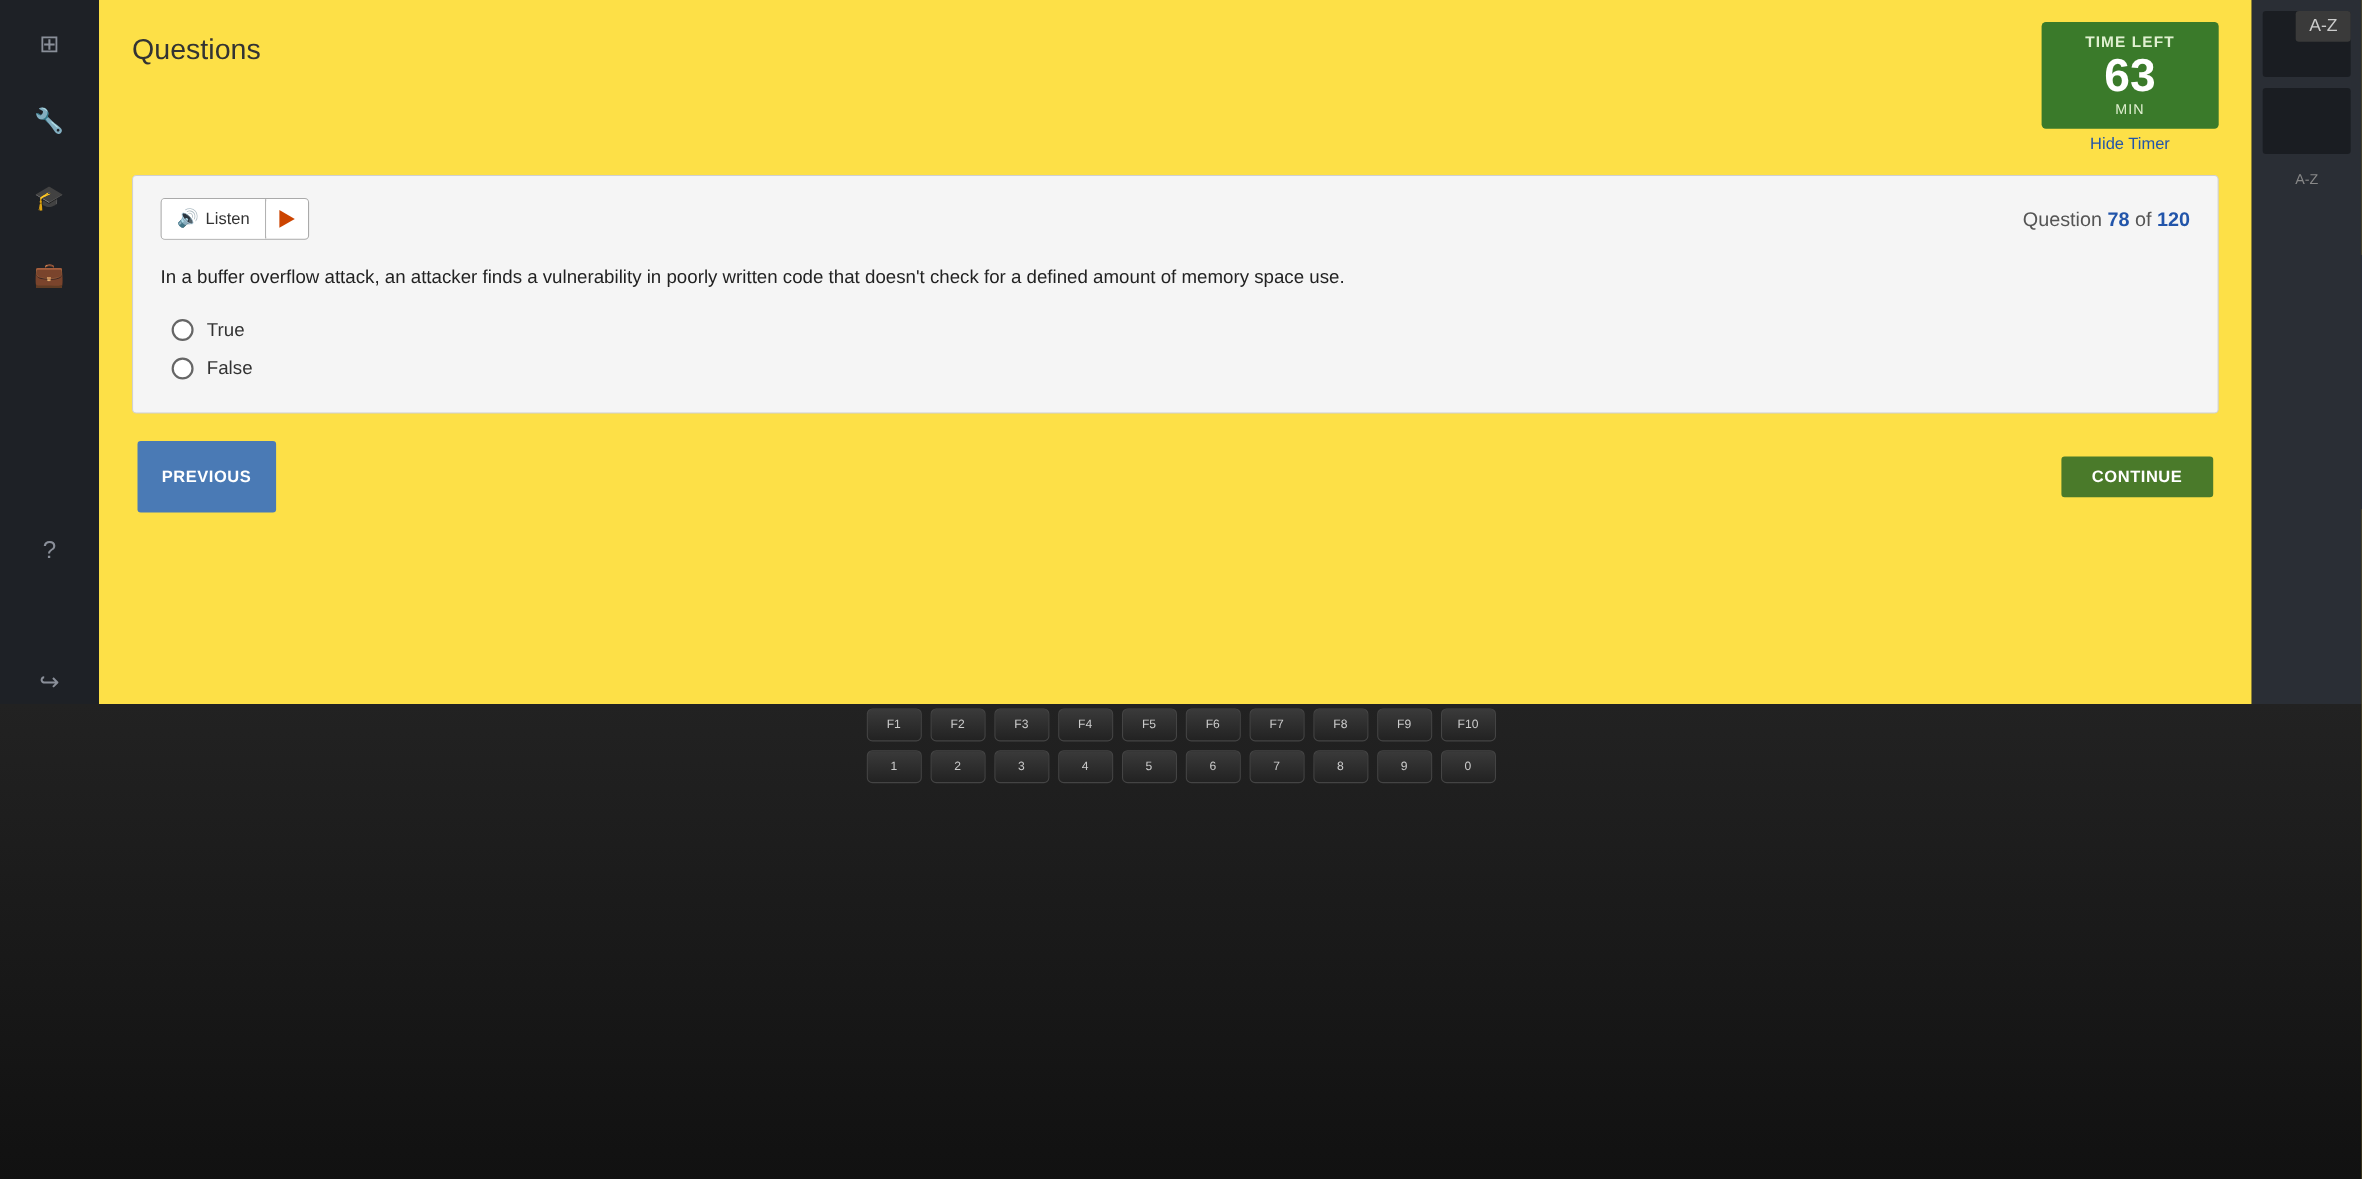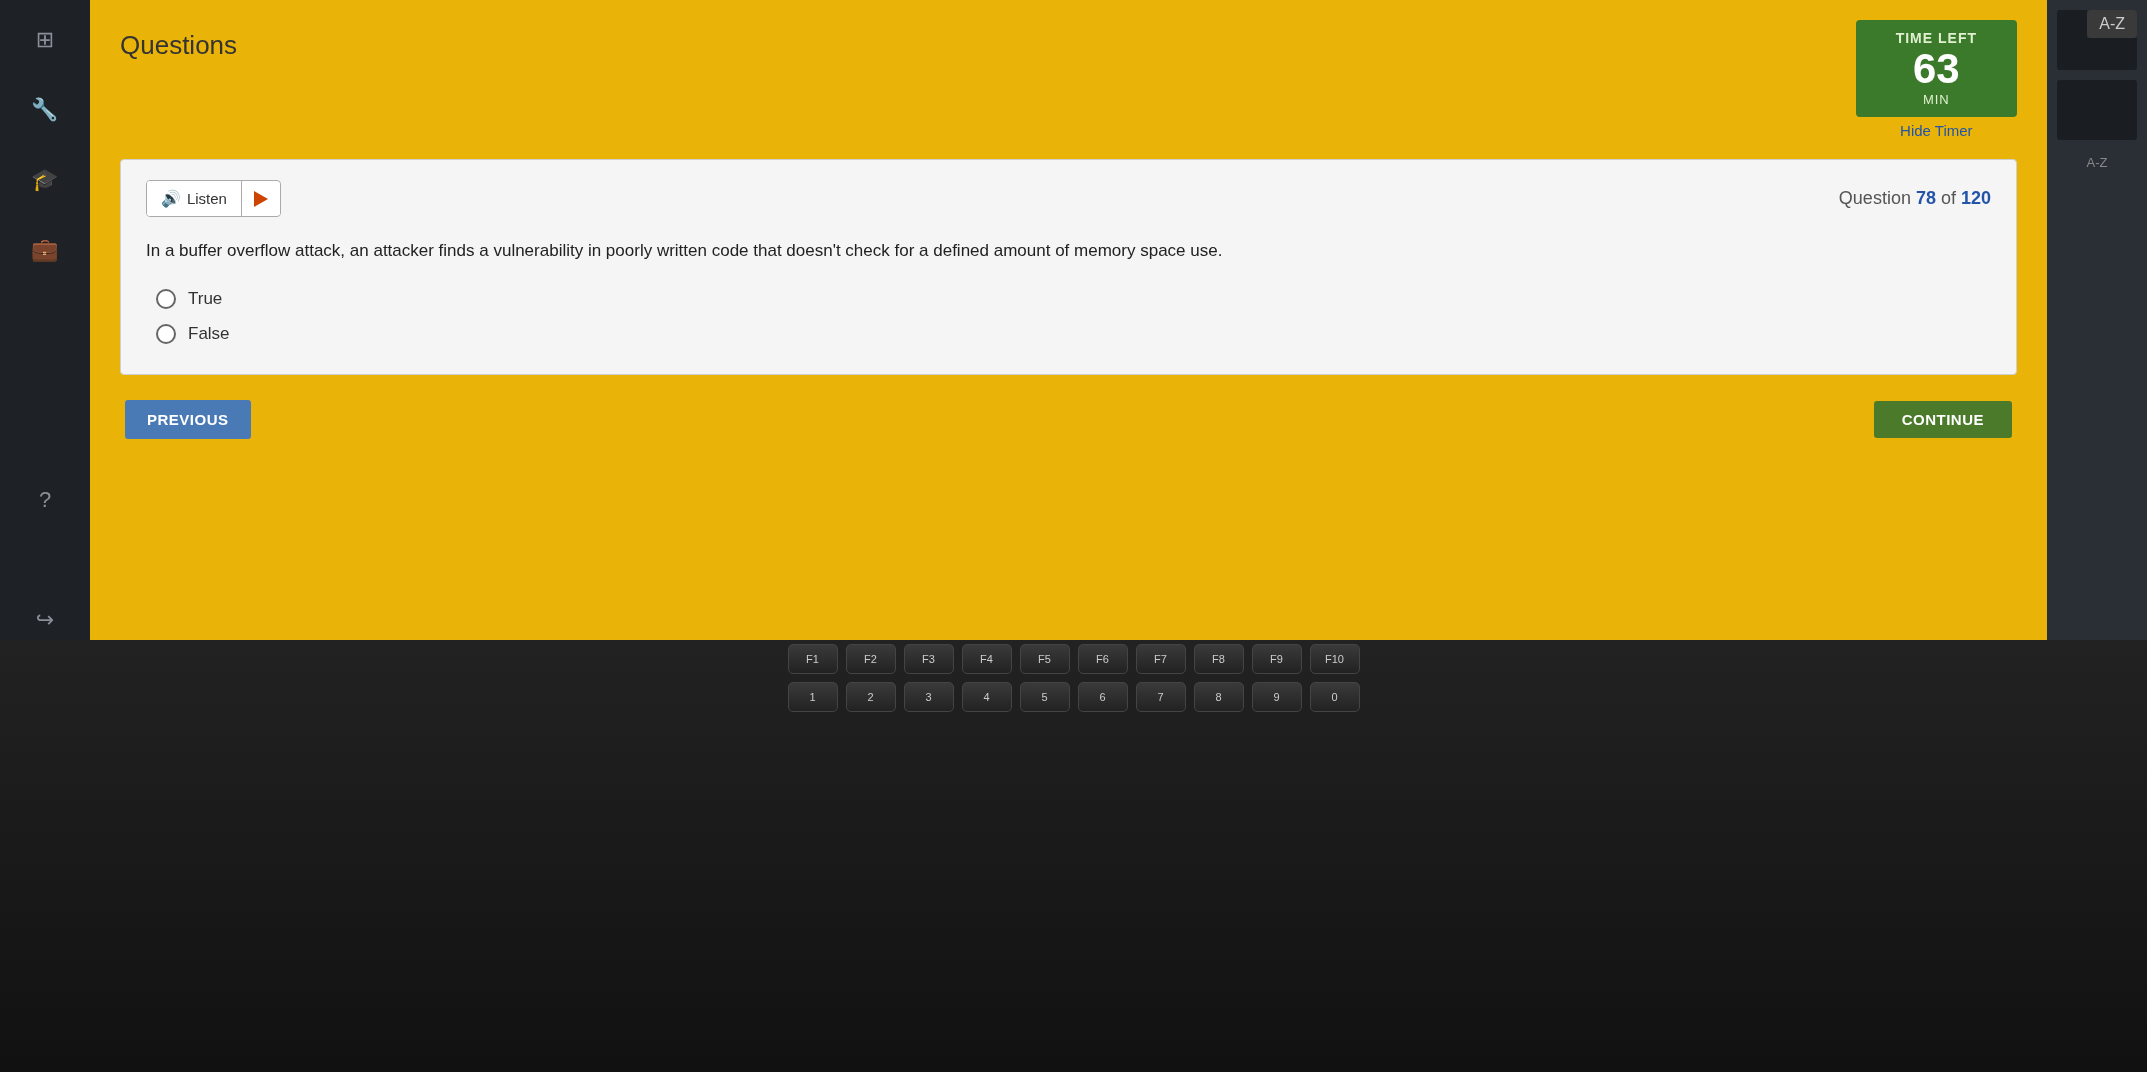--- a/index.html
+++ b/index.html
@@ -39,21 +39,21 @@
       cursor: pointer;
     }
 
     
     .main-content {
       position: absolute;
       left: 90px;
       top: 0;
       right: 100px;
       height: 640px;
-      background-color: #eab308;
+      background-color: #fde047;
       padding: 20px 30px;
     }
 
     
     .header {
       display: flex;
       align-items: flex-start;
       justify-content: space-between;
       margin-bottom: 20px;
     }
@@ -225,21 +225,21 @@
       justify-content: space-between;
       align-items: center;
       margin-top: 25px;
       padding: 0 5px;
     }
 
     .prev-btn {
       background-color: #4a7ab5;
       color: white;
       border: none;
-      padding: 11px 22px;
+      padding: 24px 22px;
       font-size: 15px;
       font-weight: bold;
       border-radius: 3px;
       cursor: pointer;
       letter-spacing: 0.5px;
     }
 
     .continue-btn {
       background-color: #4a7a2a;
       color: white;

